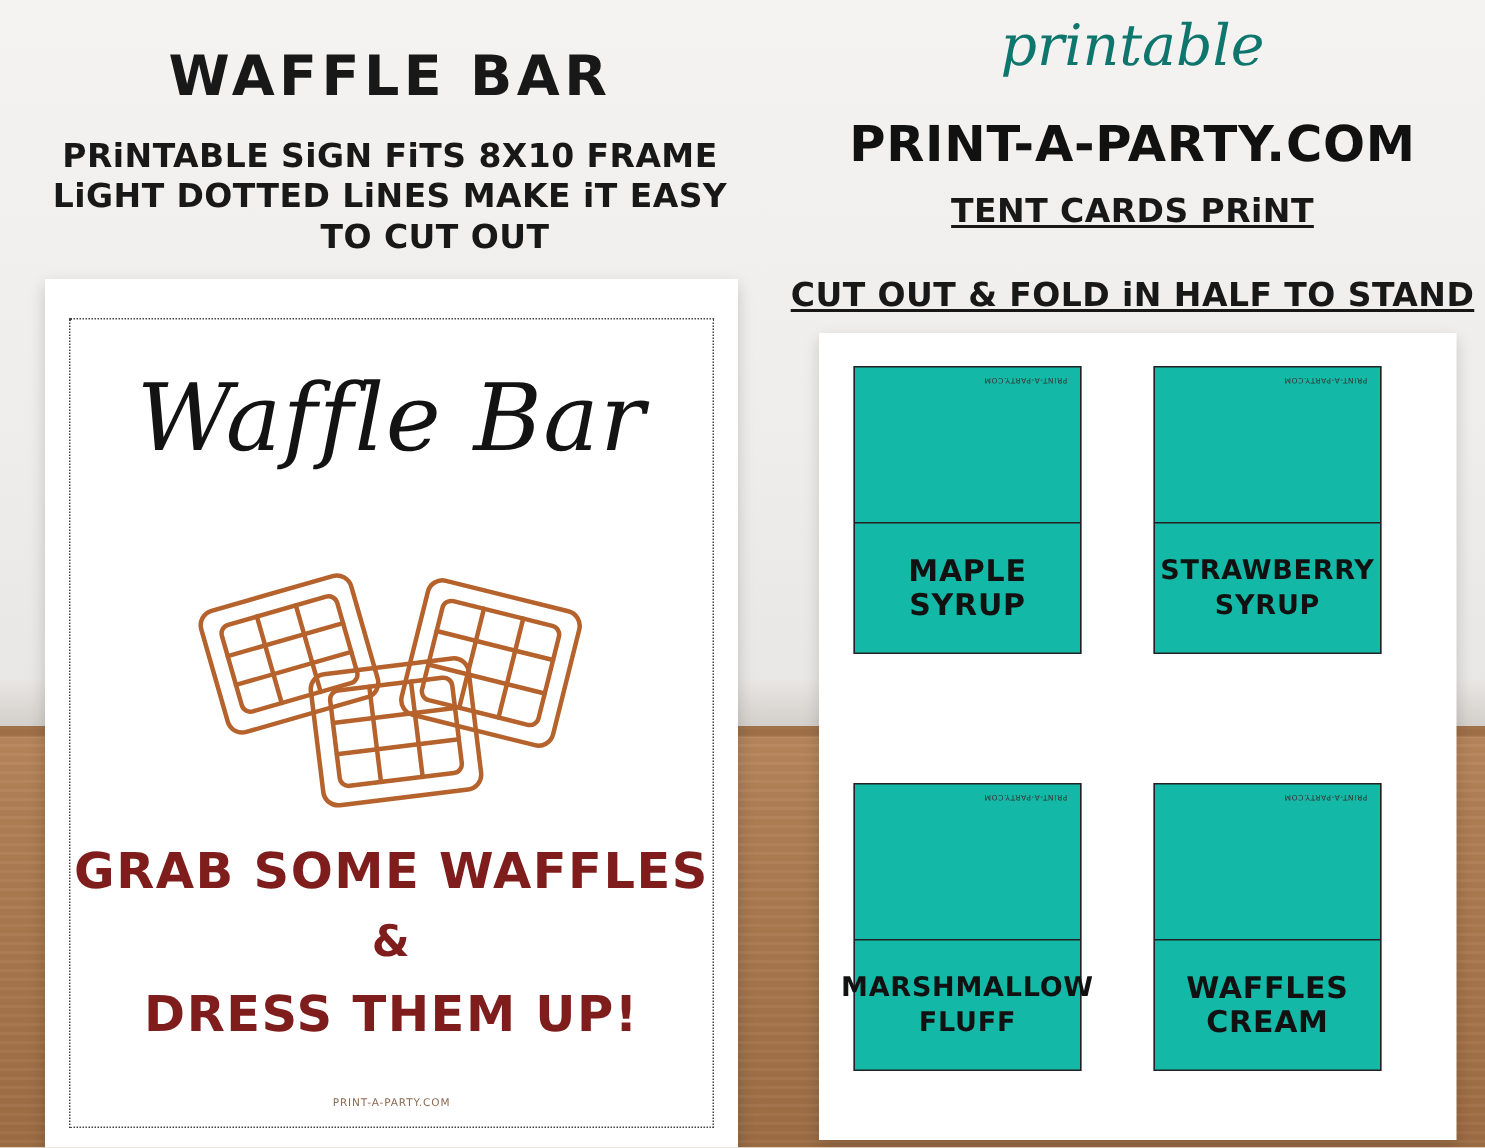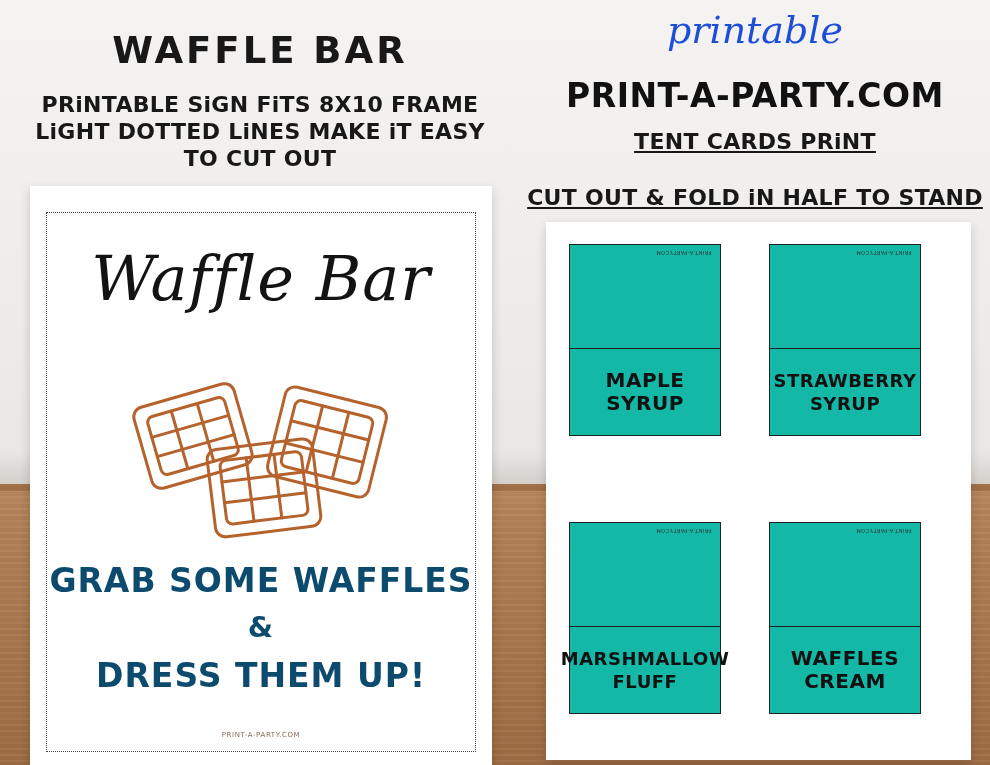--- a/index.html
+++ b/index.html
@@ -82,21 +82,21 @@
     letter-spacing: 3px;
   }
   .subline {
     font-size: 22px;
     line-height: 23px;
     letter-spacing: 0.3px;
     text-align: center;
   }
   .subline-1 { top: 77px; }
   .subline-2 { top: 104px; }
-  .subline-3 { top: 131px; }
+  .subline-3 { top: 131px; padding-left: 30px; }
 
   
   .sign-sheet {
     position: absolute;
     left: 30px;
     top: 170px;
     width: 462px;
     height: 580px;
     background: #ffffff;
     box-shadow: 0 4px 10px rgba(0,0,0,0.18);
@@ -129,21 +129,21 @@
     width: 300px;
     height: 175px;
   }
   .sign-line {
     position: absolute;
     left: 0;
     width: 462px;
     text-align: center;
     font-family: "DejaVu Sans", sans-serif;
     font-weight: bold;
-    color: #0c4a6e;
+    color: #7f1d1d;
     letter-spacing: 1px;
   }
   .sign-line-1 { top: 375px; font-size: 33px; }
   .sign-line-2 { top: 424px; font-size: 29px; }
   .sign-line-3 { top: 470px; font-size: 33px; }
   .sign-credit {
     position: absolute;
     left: 0;
     top: 545px;
     width: 462px;
@@ -162,21 +162,21 @@
   }
   .brand-script {
     position: absolute;
     left: 0; top: 8px;
     width: 470px;
     text-align: center;
     font-family: "DejaVu Serif", serif;
     font-style: italic;
     font-size: 38px;
     line-height: 44px;
-    color: #1d4ed8;
+    color: #0f766e;
   }
   .brand-domain {
     position: absolute;
     left: 0; top: 76px;
     width: 470px;
     text-align: center;
     font-family: "DejaVu Sans", sans-serif;
     font-weight: bold;
     font-size: 33px;
     letter-spacing: 0.5px;

